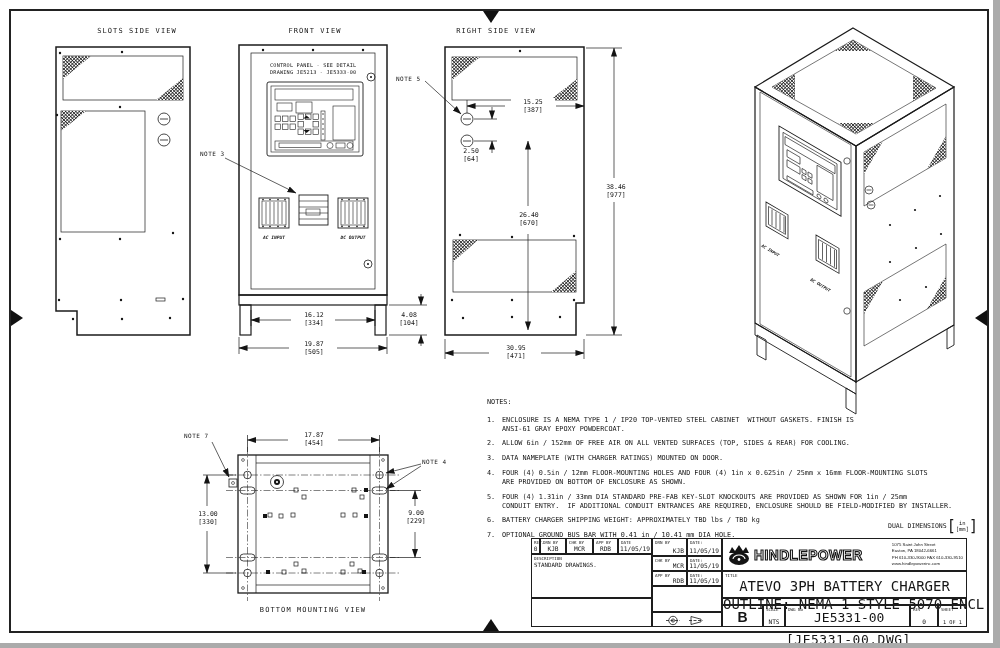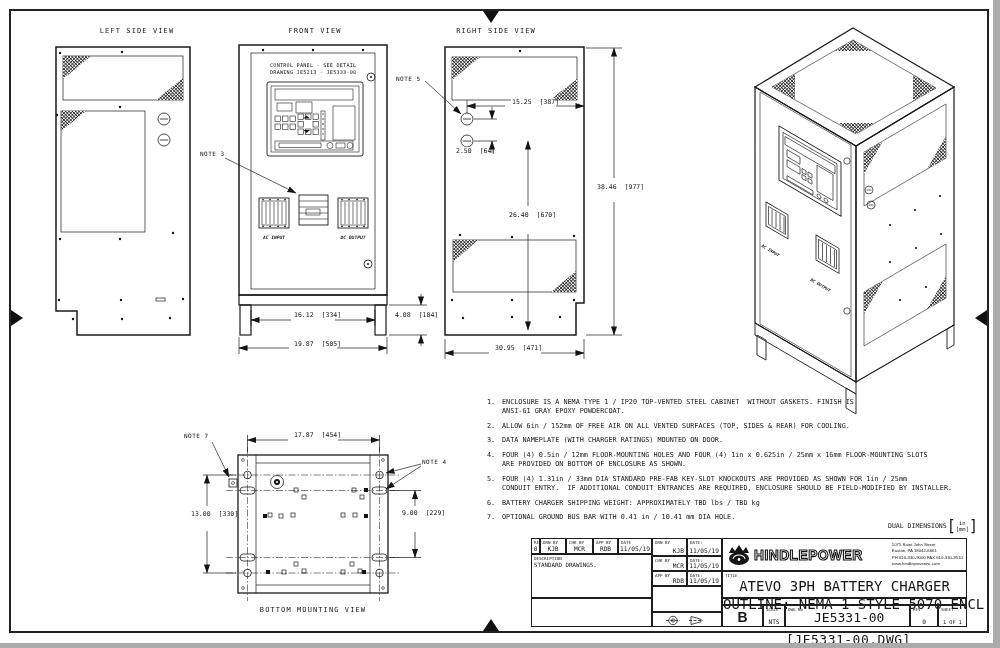--- a/index.html
+++ b/index.html
@@ -1,22 +1,22 @@
 <!DOCTYPE html>
 <html><head>
 <meta charset="utf-8">
 <style>
   html,body{margin:0;padding:0;background:#e8e8e8;}
   .sheet{position:relative;width:1000px;height:648px;background:#fff;overflow:hidden;
          font-family:"DejaVu Sans Mono",monospace;color:#161616;outline:1px solid #b8b8b8;}
   .edge{position:absolute;background:#ababab;}
   svg{position:absolute;left:0;top:0;}
   .note-ref{position:absolute;font-size:6px;letter-spacing:.5px;white-space:nowrap;}
-  .dim{position:absolute;display:flex;flex-direction:row;align-items:center;
-       font-size:6.5px;line-height:1.25;background:#fff;padding:0 1px;white-space:nowrap;gap:8px;}
+  .dim{position:absolute;display:flex;flex-direction:column;align-items:center;
+       font-size:6.5px;line-height:1.25;background:#fff;padding:0 1px;white-space:nowrap;}
   .panel-note{position:absolute;font-size:5.2px;line-height:1.25;letter-spacing:.2px;white-space:nowrap;}
   .vent-lbl{position:absolute;font-size:4.6px;font-weight:bold;font-style:italic;text-align:center;white-space:nowrap;}
   .iso-lbl{position:absolute;font-size:4.2px;font-weight:bold;font-style:italic;white-space:nowrap;
            transform:rotate(31deg);transform-origin:left top;}
   .notes{position:absolute;left:487px;top:398px;width:480px;font-size:6.8px;line-height:1.3;}
   .notes-heading{margin-bottom:9px;}
   .note-row{display:flex;gap:5px;margin-bottom:6px;}
   .note-num{flex:none;width:10px;}
   .note-text{white-space:pre-wrap;}
   .dualdim{position:absolute;left:848px;top:512px;width:130px;height:28px;display:flex;
@@ -395,21 +395,21 @@
         <path d="M207,475 V506" marker-start="url(#arr)"></path>
           <path d="M207,531 V573" marker-end="url(#arr)"></path>
         <line x1="390" y1="490.5" x2="421" y2="490.5"></line>
           <line x1="390" y1="557.5" x2="421" y2="557.5"></line>
         <path d="M415,490.5 V506" marker-start="url(#arr)"></path>
           <path d="M415,532 V557.5" marker-end="url(#arr)"></path>
       </g>
     </g>
   </svg>
 
-  <div class="title-big" style="left:77px;top:27px;width:120px;">LEFT SIDE VIEW</div>
+  <div class="title-big" style="left:77px;top:27px;width:120px;">SLOTS SIDE VIEW</div>
   <div class="title-big" style="left:255px;top:27px;width:120px;">FRONT VIEW</div>
   <div class="title-big" style="left:436px;top:27px;width:120px;">RIGHT SIDE VIEW</div>
   <div class="title-big" style="left:243px;top:606px;width:140px;">BOTTOM MOUNTING VIEW</div>
 
   <div class="panel-note" style="left:270px;top:62px;">
     <div>CONTROL PANEL - SEE DETAIL</div>
     <div>DRAWING JE5213 - JE5333-00</div>
   </div>
 
   <div class="note-ref" style="left:200px;top:150px;">NOTE 3</div>
@@ -461,20 +461,21 @@
   <div class="dim" style="left:190px;top:510px;width:34px;">
     <span>13.00</span>
       <span>[330]</span>
     </div>
   <div class="dim" style="left:401px;top:509px;width:28px;">
     <span>9.00</span>
       <span>[229]</span>
     </div>
 
   <div class="notes">
+    <div class="notes-heading">NOTES:</div>
     <div class="note-row">
       <span class="note-num">1.</span>
       <span class="note-text">ENCLOSURE IS A NEMA TYPE 1 / IP20 TOP-VENTED STEEL CABINET  WITHOUT GASKETS. FINISH IS
 ANSI-61 GRAY EPOXY POWDERCOAT.</span>
       </div>
     <div class="note-row">
       <span class="note-num">2.</span>
       <span class="note-text">ALLOW 6in / 152mm OF FREE AIR ON ALL VENTED SURFACES (TOP, SIDES &amp; REAR) FOR COOLING.</span>
       </div>
     <div class="note-row">

